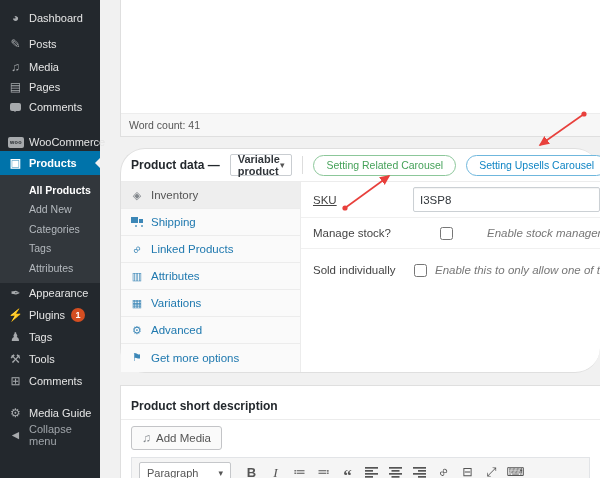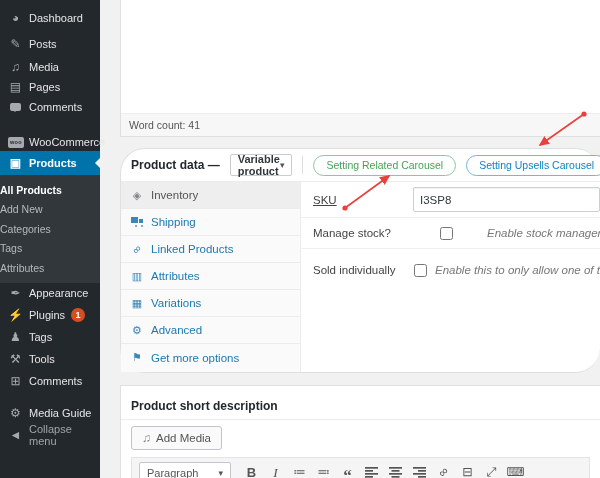--- a/index.html
+++ b/index.html
@@ -11,21 +11,21 @@
   
   .sidebar{position:absolute;left:0;top:0;width:100px;height:478px;background:#23282d;z-index:5;}
   .si{position:absolute;left:0;width:100%;height:22px;display:flex;align-items:center;
       padding-left:8px;box-sizing:border-box;color:#e5e5e5;font-size:11px;cursor:pointer;}
   .si .ic{width:15px;margin-right:6px;color:#a7aaad;font-size:12px;text-align:center;flex:none;line-height:1;}
   .si-products{background:#0073aa;height:24px;font-weight:bold;color:#fff;}
   .si-products .ic{color:#fff;}
   .si-products::after{content:"";position:absolute;right:0;top:50%;margin-top:-5px;
       border:5px solid transparent;border-right-color:#f1f1f1;}
   .submenu{position:absolute;left:0;top:175px;width:100%;background:#32373c;padding:5px 0;box-sizing:border-box;}
-  .sub-item{height:19.5px;display:flex;align-items:center;font-size:10.5px;color:#b4b9be;cursor:pointer;}
+  .sub-item{height:19.5px;display:flex;align-items:center;padding-left:29px;font-size:10.5px;color:#b4b9be;cursor:pointer;}
   .sub-item.active{color:#fff;font-weight:bold;}
   .badge{margin-left:6px;background:#d54e21;color:#fff;border-radius:50%;width:14px;height:14px;
       line-height:14px;text-align:center;font-size:9px;font-weight:bold;}
   .woo-ic{width:16px;height:11px;background:#a7aaad;border-radius:2px;color:#23282d;font-size:5.5px;
       font-weight:bold;display:flex;align-items:center;justify-content:center;margin-right:5px;flex:none;letter-spacing:.3px;}
   .bub{width:11px;height:8px;background:#a7aaad;border-radius:2px;position:relative;display:inline-block;}
   .bub::after{content:"";position:absolute;left:2px;bottom:-4px;border:3px solid transparent;border-top-color:#a7aaad;}
   .collapse-row{color:#a0a5aa;}
   
   .content{position:absolute;left:100px;top:0;right:0;bottom:0;background:#f1f1f1;}

